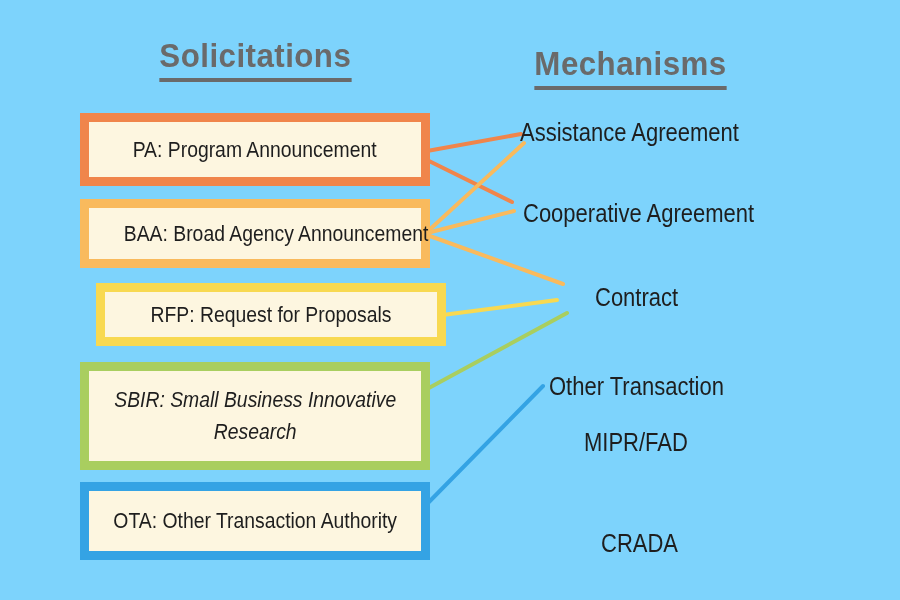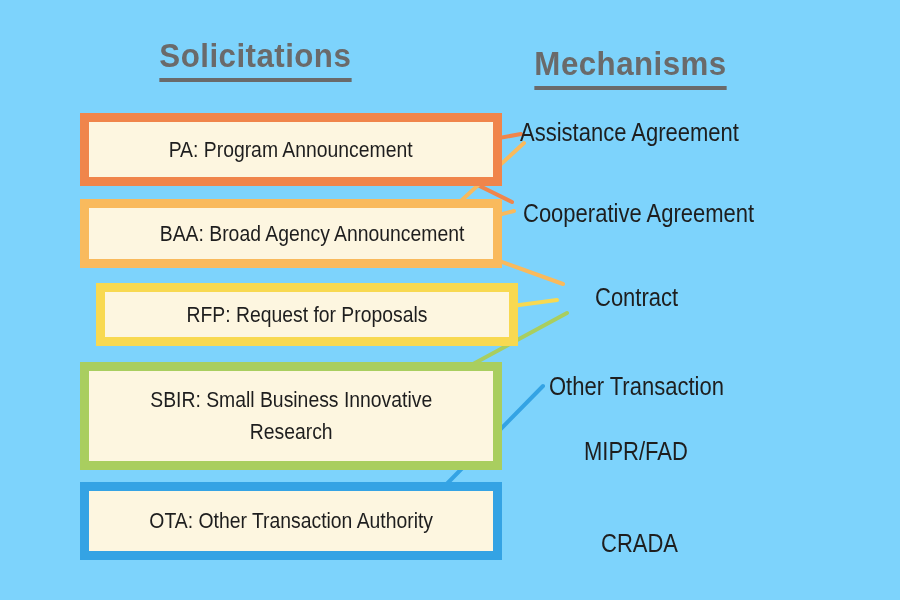--- a/index.html
+++ b/index.html
@@ -36,21 +36,21 @@
   .heading-text {
     display: inline-block;
     transform: scaleX(0.92);
     transform-origin: center;
     border-bottom: 4px solid #6A6A6A;
     padding-bottom: 3px;
   }
   .sol-box {
     position: absolute;
     left: 80px;
-    width: 422px;
+    width: 350px;
     box-sizing: border-box;
     border: 9px solid;
     background: #FDF6E0;
     display: flex;
     align-items: center;
     justify-content: center;
   }
   .box-pa   { top: 113px; height: 73px; }
   .box-baa  { top: 199px; height: 69px; padding-left: 42px; }
   .box-rfp  { top: 283px; height: 63px; }
@@ -74,21 +74,21 @@
   }
   .mech-label > span {
     display: inline-block;
     transform: scaleX(0.88);
     transform-origin: left center;
   }
   .mech-assistance  { left: 520px; top: 118px; }
   .mech-cooperative { left: 523px; top: 199px; }
   .mech-contract    { left: 595px; top: 283px; }
   .mech-other       { left: 549px; top: 372px; }
-  .mech-mipr        { left: 584px; top: 437px; }
+  .mech-mipr        { left: 584px; top: 428px; }
   .mech-crada       { left: 601px; top: 529px; }
 </style>
 </head>
 <body>
 
 <div class="canvas">
 
   <svg class="connectors" viewBox="0 0 900 600">
     <line x1="427" y1="151" x2="521" y2="134" stroke="#F0854B"></line>
     <line x1="427" y1="160" x2="512" y2="202" stroke="#F0854B"></line>
@@ -109,21 +109,21 @@
 
   <div class="sol-box box-pa" style="border-color: rgb(240, 133, 75);">
     <span class="box-label">PA: Program Announcement</span>
   </div>
   <div class="sol-box box-baa" style="border-color: rgb(249, 186, 93);">
     <span class="box-label">BAA: Broad Agency Announcement</span>
   </div>
   <div class="sol-box box-rfp" style="border-color: rgb(248, 217, 81); margin-left: 16px;">
     <span class="box-label">RFP: Request for Proposals</span>
   </div>
-  <div class="sol-box box-sbir" style="border-color: rgb(169, 206, 95);">
+  <div class="sol-box box-sbir" style="border-color: rgb(169, 206, 95); font-style: italic;">
     <span class="box-label">SBIR: Small Business Innovative
 Research</span>
   </div>
   <div class="sol-box box-ota" style="border-color: rgb(52, 163, 228);">
     <span class="box-label">OTA: Other Transaction Authority</span>
   </div>
 
   <div class="mech-label mech-assistance">
     <span>Assistance Agreement</span>
   </div>

